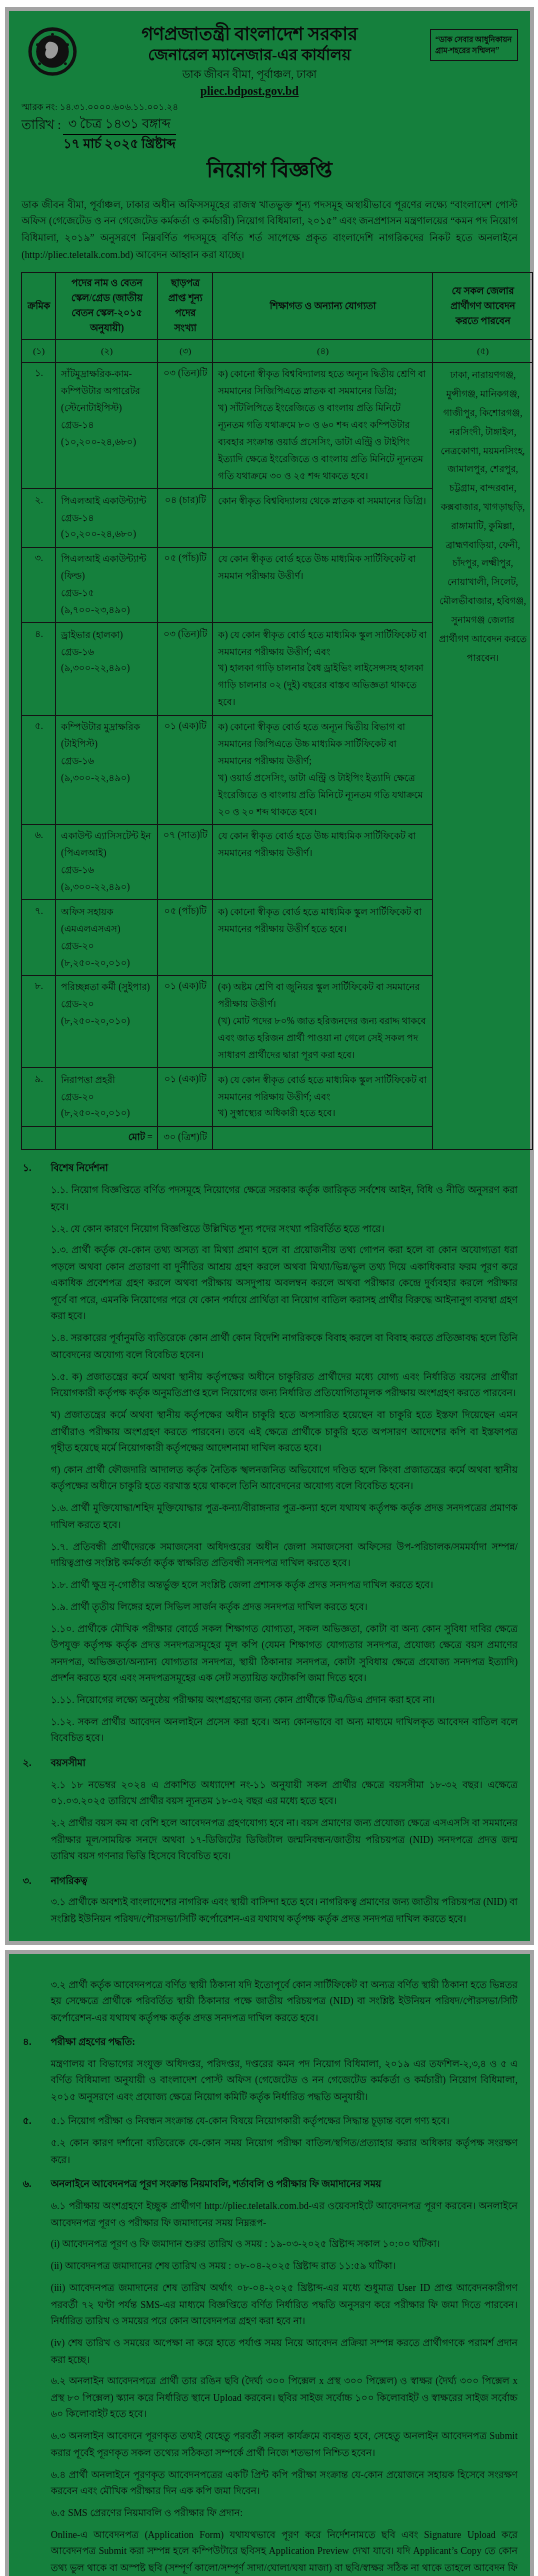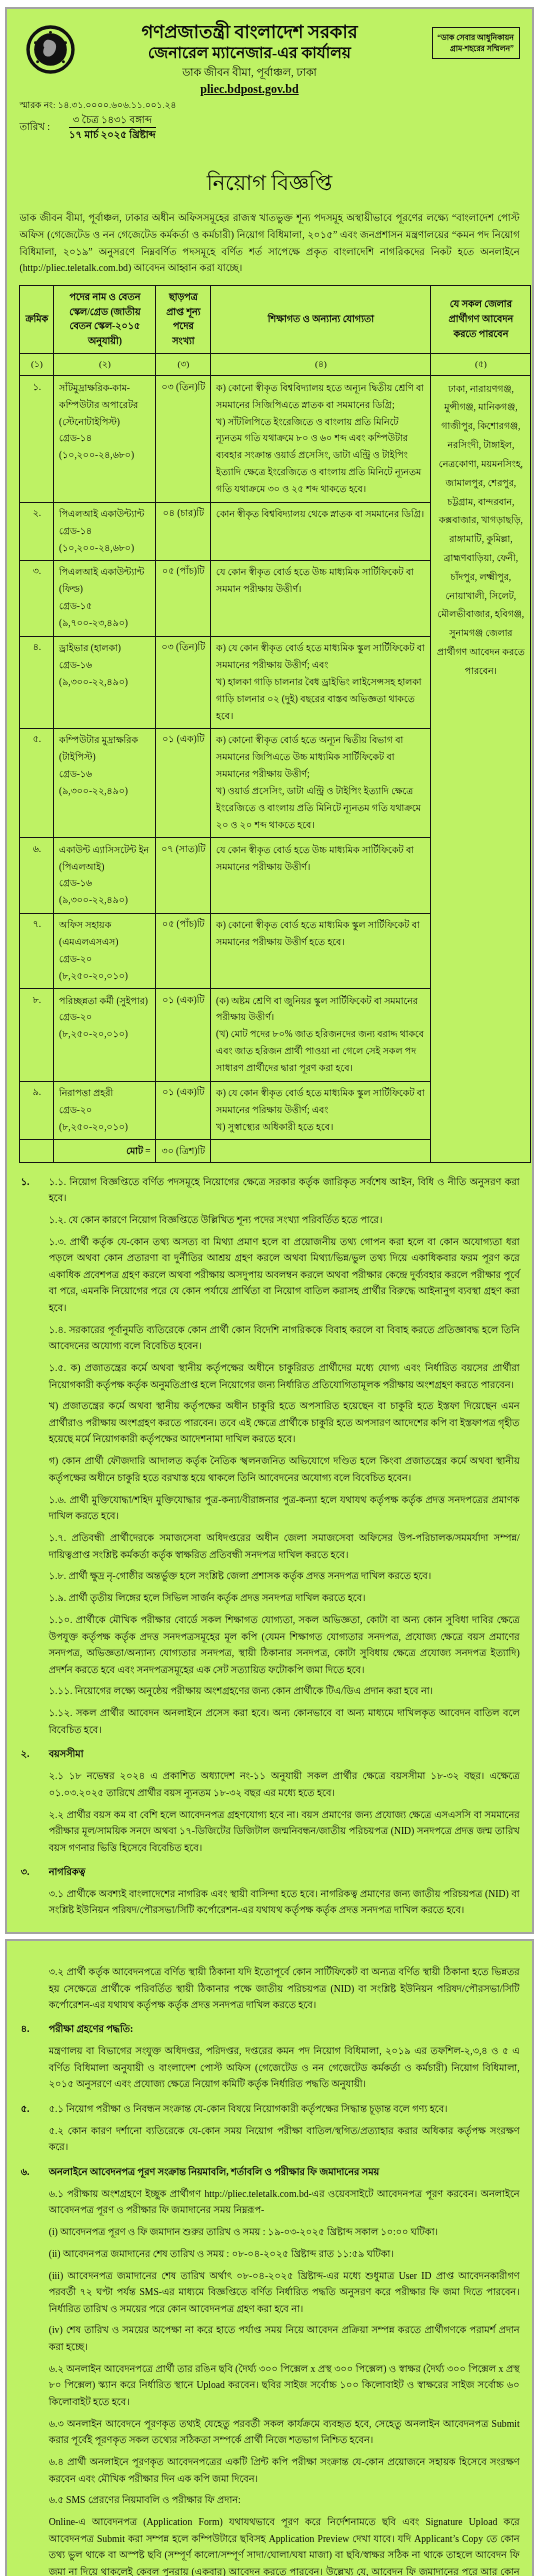--- a/index.html
+++ b/index.html
@@ -1,33 +1,33 @@
 <!DOCTYPE html>
 <html lang="bn" style="font-size:10.8px"><head>
 <meta charset="utf-8">
 <style>
   html,body{margin:0;padding:0;background:#f2f2f2;}
   body{width:539px;font-family:"Liberation Serif","DejaVu Serif",serif;color:#0b0b0b;}
   .sheet{width:539px;background:#fff;padding:6.7px 5.4px;box-sizing:border-box;}
-  .page{border:2px solid #a3a3a3;background:#bef264;padding:8px 12px 13.5px;box-sizing:border-box;margin-bottom:4.7px;position:relative;}
+  .page{border:4px solid #a3a3a3;background:#15803d;padding:8px 12px 13.5px;box-sizing:border-box;margin-bottom:4.7px;position:relative;}
   
   .hdr{display:flex;align-items:flex-start;margin-top:4px;}
   .logo-wrap{width:62px;flex:none;display:flex;justify-content:center;padding-top:4px;}
   .hdr-center{flex:1;text-align:center;}
   .hdr-right{width:102px;flex:none;display:flex;justify-content:flex-end;padding-top:6.7px;}
   .govt{font-size:18px;font-weight:bold;line-height:1.25;}
   .office{font-size:15.5px;font-weight:bold;line-height:1.35;}
   .dept{font-size:11px;line-height:1.5;}
   .website{font-size:12px;font-weight:bold;text-decoration:underline;color:#0b0b0b;display:inline-block;margin-top:1.3px;}
-  .slogan-box{border:1.3px solid #141414;font-size:7.7px;font-weight:bold;text-align:right;padding:3.4px 4.7px;line-height:1.5;}
+  .slogan-box{border:1.3px solid #141414;font-size:7.7px;font-weight:bold;text-align:left;padding:3.4px 4.7px;line-height:1.5;}
   .memo-row{display:flex;justify-content:space-between;align-items:flex-start;font-size:9px;margin-top:1px;flex-direction:column;}
-  .date-wrap{display:flex;gap:19px;align-items:center;font-size:10px;}
+  .date-wrap{display:flex;gap:2px;font-size:13px;}
   .date-frac{text-align:center;line-height:1.45;}
   .date-top{border-bottom:0.9px solid #000;padding:0 2px;}
-  .doc-title{text-align:center;font-size:21px;font-weight:normal;margin:24px 0 8px;}
+  .doc-title{text-align:center;font-size:21px;font-weight:bold;margin:0 0 8px;}
   .intro{font-size:9.8px;text-align:justify;line-height:1.72;}
   
   table.vac{border-collapse:collapse;width:100%;margin-top:8px;font-size:9.4px;table-layout:fixed;}
   table.vac th,table.vac td{border:1.3px solid #141414;padding:3.4px 4.7px;vertical-align:top;}
   table.vac th{font-weight:bold;text-align:center;vertical-align:middle;line-height:1.55;font-size:9.6px;}
   .colnum td{text-align:center;padding:1.3px;font-size:9px;}
   .sl-cell{text-align:center;}
   .post-cell,.qual-cell{white-space:pre-line;line-height:1.8;text-align:left;}
   .vac-cell{text-align:center;vertical-align:middle;white-space:nowrap;}
   .dist-cell{text-align:center;vertical-align:middle;line-height:2.0;font-size:9.4px;white-space:normal;}
@@ -201,20 +201,21 @@
             <td class="total-val">৩০ (ত্রিশ)টি</td>
             <td></td>
           </tr>
         </tbody>
     </table>
 
     <div class="sections" id="sections-p1">
         <div class="sec">
           <div class="sec-num b">১.</div>
           <div class="sec-body">
+            <div class="sec-title">বিশেষ নির্দেশনা</div>
             <div class="sec-para">১.১. নিয়োগ বিজ্ঞপ্তিতে বর্ণিত পদসমূহে নিয়োগের ক্ষেত্রে সরকার কর্তৃক জারিকৃত সর্বশেষ আইন, বিধি ও নীতি অনুসরণ করা হবে।</div>
             <div class="sec-para">১.২. যে কোন কারণে নিয়োগ বিজ্ঞপ্তিতে উল্লিখিত শূন্য পদের সংখ্যা পরিবর্তিত হতে পারে।</div>
             <div class="sec-para">১.৩. প্রার্থী কর্তৃক যে-কোন তথ্য অসত্য বা মিথ্যা প্রমাণ হলে বা প্রয়োজনীয় তথ্য গোপন করা হলে বা কোন অযোগ্যতা ধরা পড়লে অথবা কোন প্রতারণা বা দুর্নীতির আশ্রয় গ্রহণ করলে অথবা মিথ্যা/ভিন্ন/ভুল তথ্য দিয়ে একাধিকবার ফরম পূরণ করে একাধিক প্রবেশপত্র গ্রহণ করলে অথবা পরীক্ষায় অসদুপায় অবলম্বন করলে অথবা পরীক্ষার কেন্দ্রে দুর্ব্যবহার করলে পরীক্ষার পূর্বে বা পরে, এমনকি নিয়োগের পরে যে কোন পর্যায়ে প্রার্থিতা বা নিয়োগ বাতিল করাসহ প্রার্থীর বিরুদ্ধে আইনানুগ ব্যবস্থা গ্রহণ করা হবে।</div>
             <div class="sec-para">১.৪. সরকারের পূর্বানুমতি ব্যতিরেকে কোন প্রার্থী কোন বিদেশি নাগরিককে বিবাহ করলে বা বিবাহ করতে প্রতিজ্ঞাবদ্ধ হলে তিনি আবেদনের অযোগ্য বলে বিবেচিত হবেন।</div>
             <div class="sec-para">১.৫. ক) প্রজাতন্ত্রের কর্মে অথবা স্থানীয় কর্তৃপক্ষের অধীনে চাকুরিরত প্রার্থীদের মধ্যে যোগ্য এবং নির্ধারিত বয়সের প্রার্থীরা নিয়োগকারী কর্তৃপক্ষ কর্তৃক অনুমতিপ্রাপ্ত হলে নিয়োগের জন্য নির্ধারিত প্রতিযোগিতামূলক পরীক্ষায় অংশগ্রহণ করতে পারবেন।</div>
             <div class="sec-para">খ) প্রজাতন্ত্রের কর্মে অথবা স্থানীয় কর্তৃপক্ষের অধীন চাকুরি হতে অপসারিত হয়েছেন বা চাকুরি হতে ইস্তফা দিয়েছেন এমন প্রার্থীরাও পরীক্ষায় অংশগ্রহণ করতে পারবেন। তবে এই ক্ষেত্রে প্রার্থীকে চাকুরি হতে অপসারণ আদেশের কপি বা ইস্তফাপত্র গৃহীত হয়েছে মর্মে নিয়োগকারী কর্তৃপক্ষের আদেশনামা দাখিল করতে হবে।</div>
             <div class="sec-para">গ) কোন প্রার্থী ফৌজদারি আদালত কর্তৃক নৈতিক স্খলনজনিত অভিযোগে দণ্ডিত হলে কিংবা প্রজাতন্ত্রের কর্মে অথবা স্থানীয় কর্তৃপক্ষের অধীনে চাকুরি হতে বরখাস্ত হয়ে থাকলে তিনি আবেদনের অযোগ্য বলে বিবেচিত হবেন।</div>
             <div class="sec-para">১.৬. প্রার্থী মুক্তিযোদ্ধা/শহিদ মুক্তিযোদ্ধার পুত্র-কন্যা/বীরাঙ্গনার পুত্র-কন্যা হলে যথাযথ কর্তৃপক্ষ কর্তৃক প্রদত্ত সনদপত্রের প্রমাণক দাখিল করতে হবে।</div>
             <div class="sec-para">১.৭. প্রতিবন্ধী প্রার্থীদেরকে সমাজসেবা অধিদপ্তরের অধীন জেলা সমাজসেবা অফিসের উপ-পরিচালক/সমমর্যাদা সম্পন্ন/দায়িত্বপ্রাপ্ত সংশ্লিষ্ট কর্মকর্তা কর্তৃক স্বাক্ষরিত প্রতিবন্ধী সনদপত্র দাখিল করতে হবে।</div>
             <div class="sec-para">১.৮. প্রার্থী ক্ষুদ্র নৃ-গোষ্ঠীর অন্তর্ভুক্ত হলে সংশ্লিষ্ট জেলা প্রশাসক কর্তৃক প্রদত্ত সনদপত্র দাখিল করতে হবে।</div>

